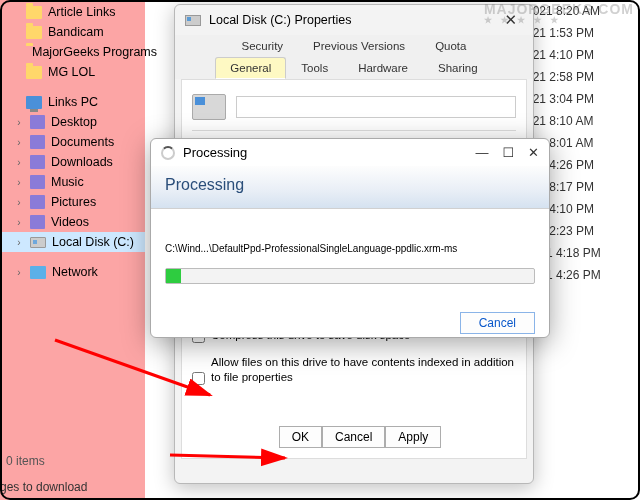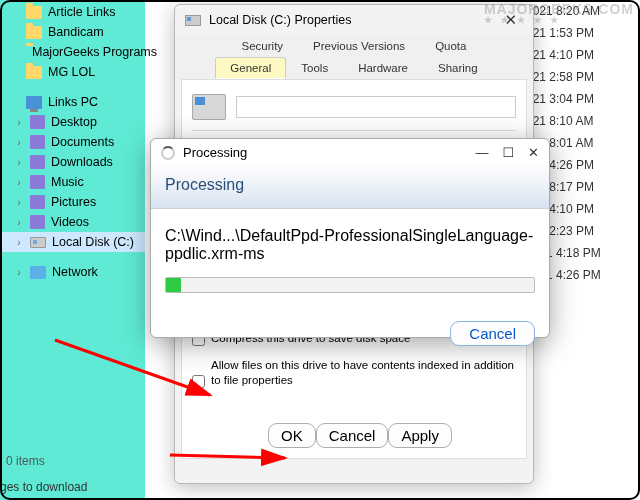--- a/index.html
+++ b/index.html
@@ -1,20 +1,20 @@
 <!DOCTYPE html>
 <html><head>
 <meta charset="utf-8">
 <style>
 * { box-sizing: border-box; margin: 0; padding: 0; font-family: "Segoe UI", Tahoma, sans-serif; }
 body { width: 640px; height: 500px; background: #fff; position: relative; overflow: hidden; font-size: 12px; color: #000; }
 
 
 .explorer { position: absolute; inset: 0; display: flex; }
-.sidebar { width: 145px; background: #5eead4; padding-top: 2px; }
+.sidebar { width: 145px; background: #fca5a5; padding-top: 2px; }
 .side-item { display: flex; align-items: center; gap: 6px; padding: 3px 4px 3px 14px; font-size: 12.5px; white-space: nowrap; }
 .side-item.folder .ico { width: 16px; height: 13px; background: #ffd76a; border-radius: 1px; position: relative; }
 .side-item.folder .ico::before { content:""; position:absolute; top:-3px; left:0; width:7px; height:3px; background:#ffd76a; border-radius:1px 1px 0 0; }
 .side-item .chev { width: 10px; text-align: center; color: #666; font-size: 10px; }
 .side-item.nochev { padding-left: 26px; }
 .side-spacer { height: 10px; }
 .side-item.thispc .ico { width:16px; height:13px; background:#4a90d9; border-radius:1px; position:relative; }
 .side-item.thispc .ico::after { content:""; position:absolute; bottom:-3px; left:4px; width:8px; height:3px; background:#888; }
 .side-item.lib .ico { width:15px; height:14px; background:#8a7bd8; border-radius:1px; }
 .side-item.disk .ico { width:16px; height:11px; background:#ccc; border:1px solid #999; border-radius:1px; position:relative; }
@@ -36,34 +36,34 @@
 .tabstrip { display:flex; flex-wrap:wrap; background:#f0f0f0; padding:0 6px; font-size:11.5px; }
 .tab { padding:4px 14px; color:#333; cursor:pointer; border:1px solid transparent; }
 .tab.active { background:#fef9c3; border:1px solid #ccc; border-bottom:1px solid #fff; border-radius:3px 3px 0 0; }
 .tabrow { width:100%; display:flex; justify-content:center; }
 .props-body { background:#fff; margin:0 6px 6px; border:1px solid #ddd; padding:10px; height:380px; position:relative; }
 .drive-head { display:flex; align-items:center; gap:10px; padding:4px 0 10px; border-bottom:1px solid #ddd; }
 .drive-head .big-ico { width:34px; height:26px; background:#d8d8d8; border:1px solid #aaa; border-radius:2px; position:relative; }
 .drive-head .big-ico::before { content:""; position:absolute; top:2px; left:2px; width:10px; height:8px; background:#4a90d9; }
 .drive-head input { flex:1; height:22px; border:1px solid #ccc; padding:2px 5px; background:#fff; }
 .drive-row { display:flex; align-items:center; justify-content:space-between; margin-top:150px; padding:6px 0; border-top:1px solid #ddd; font-size:12px; }
-.btn { background:#fdfdfd; border:1px solid #adadad; border-radius:9px; padding:3px 12px; font-size:15px; cursor:pointer; }
+.btn { background:#fdfdfd; border:1px solid #adadad; border-radius:0; padding:3px 12px; font-size:12px; cursor:pointer; }
 .check-row { display:flex; align-items:flex-end; gap:6px; margin-top:12px; font-size:11.5px; line-height:1.3; }
 .check-row input { margin-top:1px; flex:none; }
 .props-footer { position:absolute; bottom:10px; left:12px; right:0; display:flex; justify-content:center; }
 
 
 .proc { position:absolute; left:150px; top:138px; width:400px; height:200px; background:#fff; border:1px solid #aaa; border-radius:6px; box-shadow:0 6px 28px rgba(0,0,0,.35); }
 .proc-titlebar { display:flex; align-items:center; padding:6px 10px; font-size:13px; }
 .proc-titlebar .spin { width:14px; height:14px; border:2px solid #ccc; border-top-color:#555; border-radius:50%; }
 .proc-titlebar .t { margin-left:8px; }
 .win-btns { margin-left:auto; display:flex; gap:14px; font-size:13px; }
 .win-btns span { cursor:pointer; color:#333; }
 .proc-head { background:linear-gradient(#fdfdfd,#e8eef6 60%,#d5e2f0); padding:10px 14px 14px; font-size:16px; color:#2a4e7a; border-bottom:1px solid #d0d0d0; }
-.proc-body { padding:18px 14px; font-size:16px; }
+.proc-body { padding:18px 14px; font-size:10px;margin-top:16px; }
 .prog { margin-top:14px; height:16px; border:1px solid #bcbcbc; background:#f3f3f3; border-radius:2px; position:relative; }
 .prog .fill { position:absolute; left:0; top:0; bottom:0; width:4%; background:#2ecc40; }
 .proc-foot { display:flex; justify-content:flex-end; padding:10px 14px; }
 .proc-foot .btn { color:#0a58ca; border-color:#8ab4e8; padding:3px 18px; }
 
 
 .arrow { position:absolute; pointer-events:none; }
 .arrow svg { overflow:visible; }
 
 

